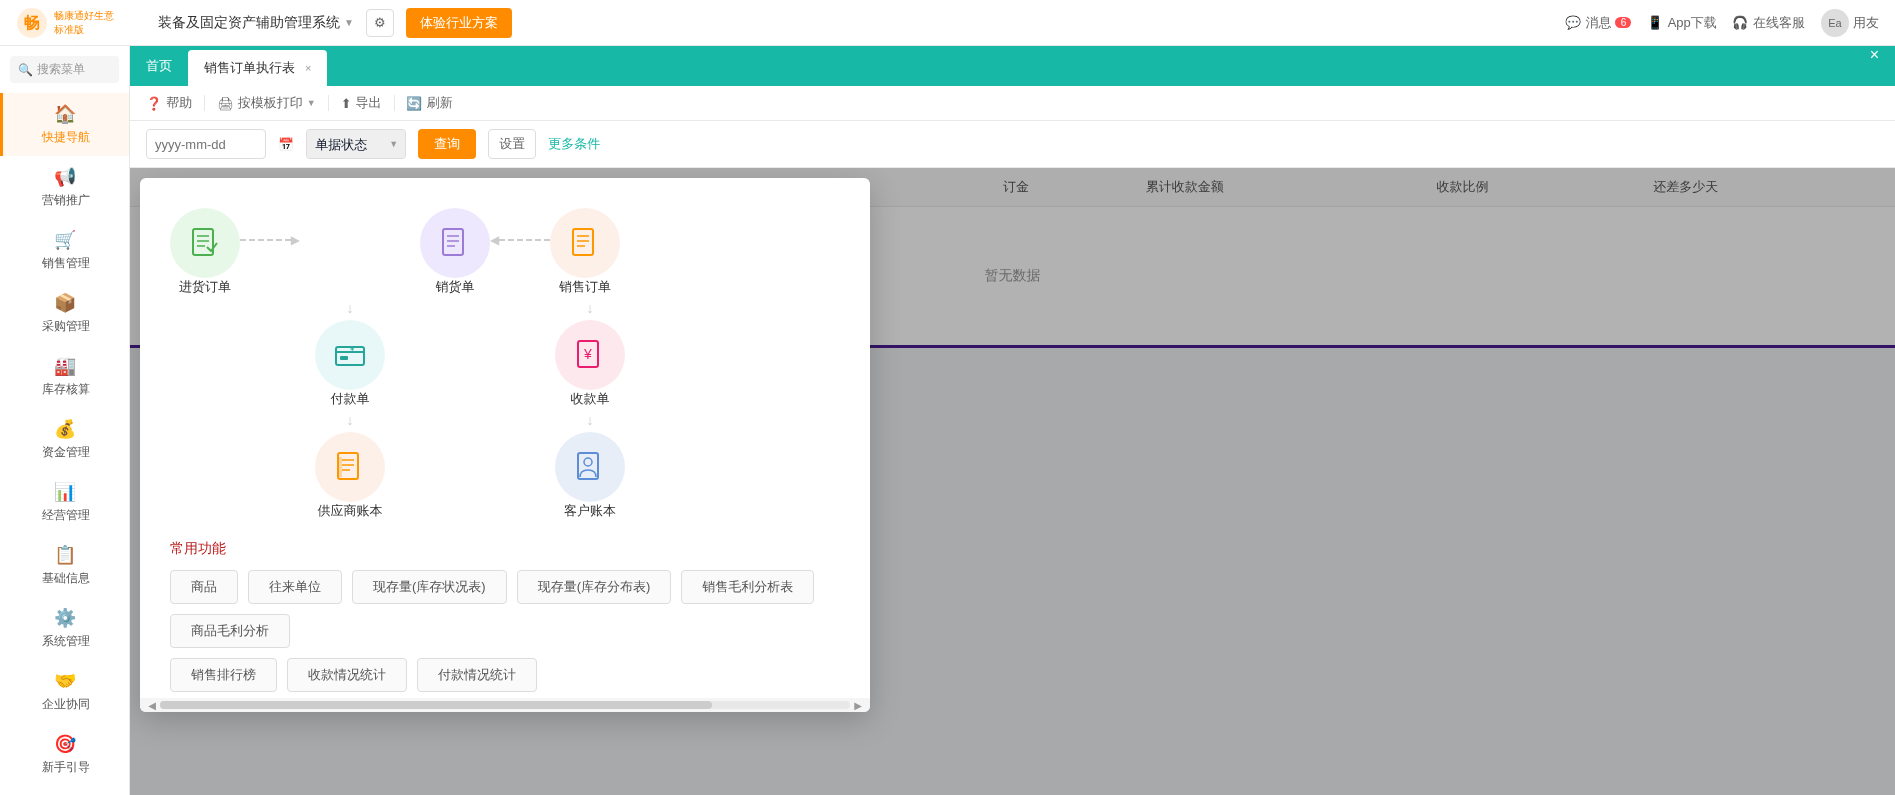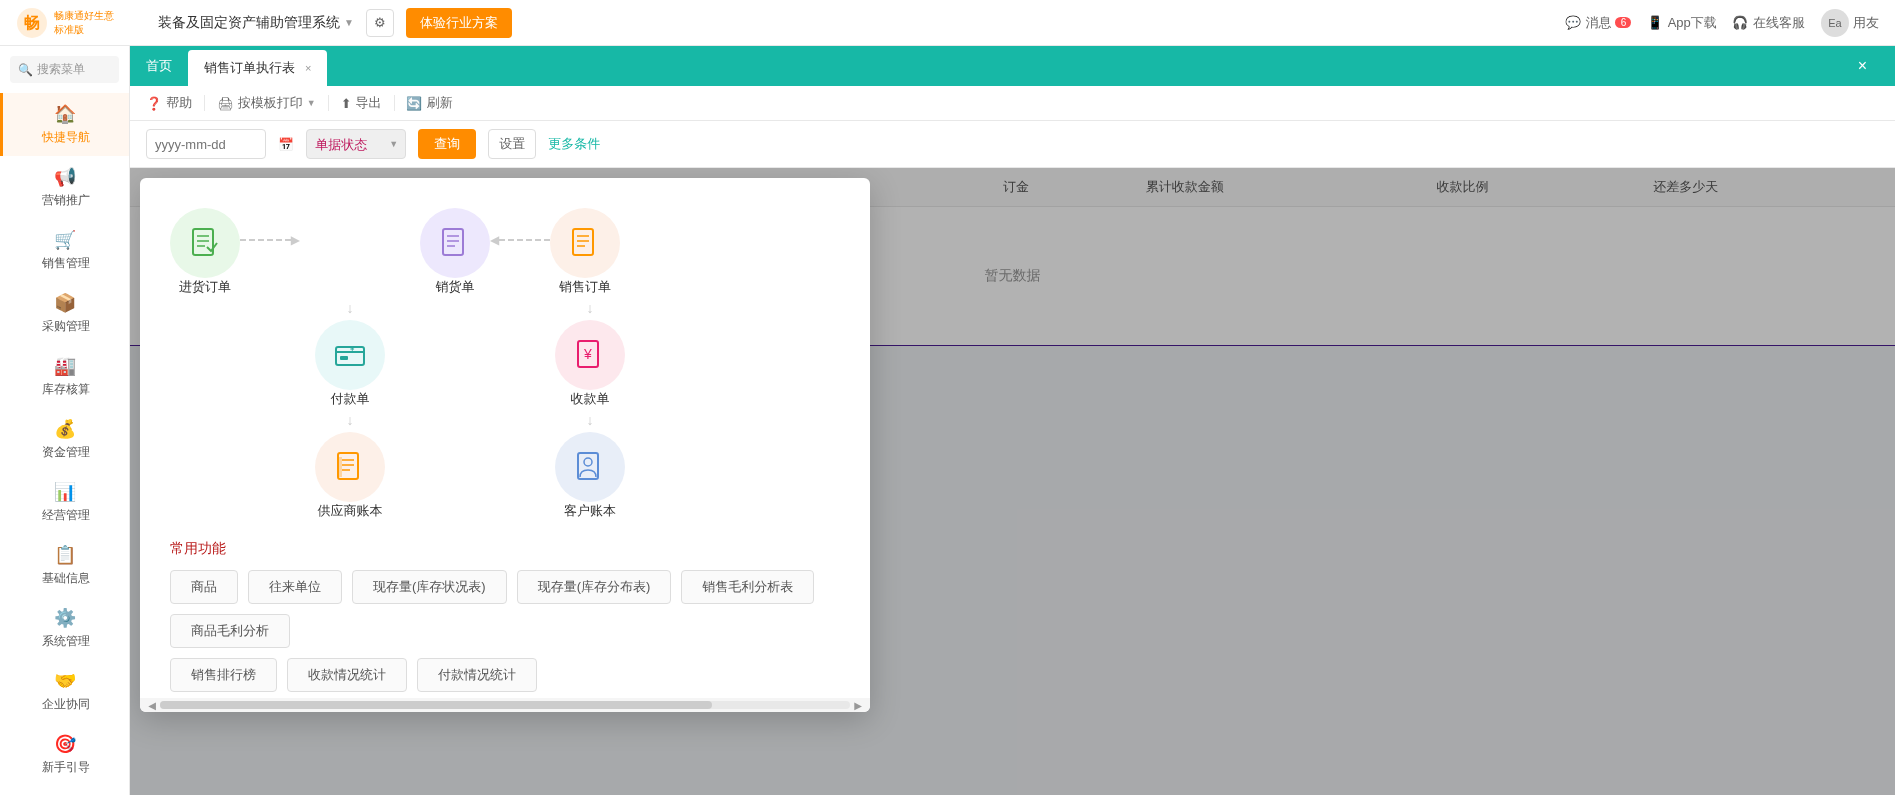--- a/index.html
+++ b/index.html
@@ -4,21 +4,21 @@
   <style>
     * { box-sizing: border-box; margin: 0; padding: 0; }
     body { font-family: 'Microsoft YaHei', Arial, sans-serif; font-size: 13px; background: #f5f5f5; overflow: hidden; }
 
     
     .app-container { display: flex; flex-direction: column; height: 795px; width: 1895px; }
     .top-bar { display: flex; align-items: center; height: 46px; background: #fff; border-bottom: 1px solid #e8e8e8; padding: 0 16px; gap: 12px; flex-shrink: 0; }
     .main-area { display: flex; flex: 1; overflow: hidden; }
     .sidebar { width: 130px; background: #fff; border-right: 1px solid #e8e8e8; flex-shrink: 0; display: flex; flex-direction: column; }
     .content-area { flex: 1; display: flex; flex-direction: column; overflow: hidden; }
-    .tab-bar { height: 40px; background: #17b8a6; display: flex; align-items: center; padding: 0 12px 0 0; flex-shrink: 0; }
+    .tab-bar { height: 40px; background: #17b8a6; display: flex; padding: 0 0 0 0; flex-shrink: 0; }
     .content-main { flex: 1; overflow: hidden; position: relative; background: #f0f2f5; }
 
     
     .logo-area { display: flex; align-items: center; gap: 6px; width: 130px; flex-shrink: 0; }
     .logo-icon { width: 32px; height: 32px; }
     .title-dropdown { display: flex; align-items: center; gap: 4px; cursor: pointer; }
     .dropdown-arrow { color: #999; font-size: 10px; }
     .gear-btn { width: 28px; height: 28px; border: 1px solid #ddd; border-radius: 4px; display: flex; align-items: center; justify-content: center; cursor: pointer; color: #666; }
     .experience-btn { background: #ff8c00; color: #fff; border: none; padding: 6px 14px; border-radius: 4px; cursor: pointer; font-size: 13px; }
     .top-right { margin-left: auto; display: flex; align-items: center; gap: 16px; color: #666; font-size: 13px; }
@@ -40,32 +40,32 @@
 
     
     .toolbar { background: #fff; padding: 8px 16px; display: flex; align-items: center; gap: 12px; border-bottom: 1px solid #e8e8e8; flex-shrink: 0; }
     .toolbar-btn { display: flex; align-items: center; gap: 4px; color: #666; cursor: pointer; font-size: 13px; }
     .toolbar-separator { width: 1px; height: 16px; background: #e8e8e8; }
 
     
     .filter-bar { background: #fff; padding: 8px 16px; display: flex; align-items: center; gap: 12px; border-bottom: 1px solid #e8e8e8; flex-shrink: 0; flex-wrap: wrap; }
     .filter-date { display: flex; align-items: center; gap: 12px; }
     .filter-date-input { border: 1px solid #ddd; border-radius: 4px; padding: 4px 8px; font-size: 13px; height: 30px; width: 120px; color: #999; }
-    .filter-select { border: 1px solid #ddd; border-radius: 4px; padding: 4px 24px 4px 8px; font-size: 13px; height: 30px; appearance: none; color: #be185d; min-width: 100px; }
+    .filter-select { border: 1px solid #ddd; border-radius: 4px; padding: 4px 24px 4px 8px; font-size: 13px; height: 30px; appearance: none; color: #0f172a; min-width: 100px; }
     .filter-select-wrap { position: relative; display: inline-block; }
     .filter-select-wrap::after { content: '▼'; position: absolute; right: 8px; top: 50%; transform: translateY(-50%); font-size: 9px; color: #999; pointer-events: none; }
     .query-btn { background: #ff8c00; color: #fff; border: none; border-radius: 4px; padding: 4px 16px; height: 30px; cursor: pointer; font-size: 13px; }
     .more-conditions { color: #17b8a6; cursor: pointer; font-size: 13px; white-space: nowrap; }
     .set-btn { background: #fff; border: 1px solid #ddd; border-radius: 4px; padding: 4px 10px; height: 30px; cursor: pointer; font-size: 13px; color: #666; }
 
     
     .table-container { background: #fff; overflow: auto; flex: 1; }
     table { width: 100%; border-collapse: collapse; font-size: 13px; }
     th { background: #fafafa; border-bottom: 1px solid #e8e8e8; padding: 10px 12px; text-align: left; color: #555; white-space: nowrap; font-weight: 500; }
-    td { padding: 10px 12px; border-bottom: 1px solid #4c1d95; color: #333; white-space: nowrap; }
+    td { padding: 10px 12px; border-bottom: 3px solid #4c1d95; color: #333; white-space: nowrap; }
     .no-data { text-align: center; padding: 60px 0; color: #999; font-size: 14px; }
 
     
     .modal-overlay { position: absolute; top: 0; left: 0; right: 0; bottom: 0; background: rgba(0,0,0,0.3); z-index: 100; display: flex; align-items: flex-start; justify-content: flex-start; padding: 10px; }
     .modal { background: #fff; border-radius: 6px; width: 730px; min-height: 480px; box-shadow: 0 8px 32px rgba(0,0,0,0.2); overflow: hidden; position: relative; }
     .modal-scrollbar { position: absolute; bottom: 0; left: 0; right: 0; height: 14px; background: #f5f5f5; display: flex; align-items: center; padding: 0 4px; }
     .modal-scrollbar-track { flex: 1; height: 8px; background: #e8e8e8; border-radius: 4px; position: relative; cursor: pointer; }
     .modal-scrollbar-thumb { position: absolute; left: 0; top: 0; height: 100%; width: 80%; background: #ccc; border-radius: 4px; }
     .modal-scroll-left { width: 16px; height: 16px; display: flex; align-items: center; justify-content: center; cursor: pointer; color: #999; font-size: 10px; }
     .modal-scroll-right { width: 16px; height: 16px; display: flex; align-items: center; justify-content: center; cursor: pointer; color: #999; font-size: 10px; }

